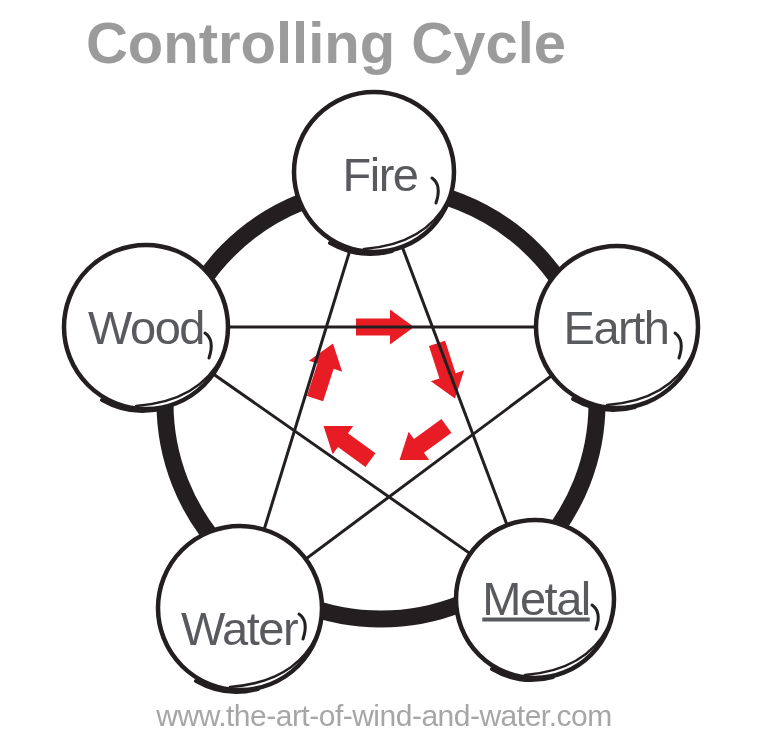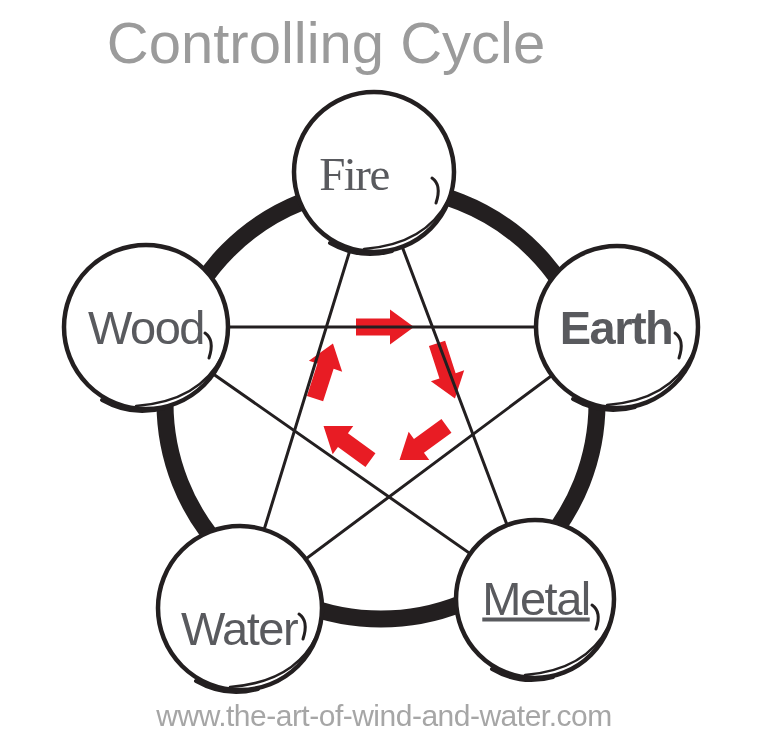--- a/index.html
+++ b/index.html
@@ -9,21 +9,21 @@
     background:#ffffff;
     overflow:hidden;
     font-family:"Liberation Sans", sans-serif;
   }
   .page-title{
     position:absolute;
     left:0;top:12px;width:652px;
     text-align:center;
     font-size:58px;
     line-height:62px;
-    font-weight:400;
+    font-weight:700;
     letter-spacing:0px;
     color:#9b9b9b;
   }
   .diagram-svg{position:absolute;left:0;top:0;}
   .element-label{
     position:absolute;
     transform:translate(-50%,-50%);
     font-size:47px;
     letter-spacing:-1.5px;
     font-weight:400;
@@ -102,21 +102,21 @@
 
       <g transform="translate(535,599)">
         <circle r="79" fill="#ffffff" stroke-width="4.5"></circle>
         <path d="M 73,28 Q 51,71 -10,76" stroke-width="2.5"></path>
         <path d="M 57,6 Q 67,13 61,30" stroke-width="3"></path>
         <path d="M 18,78 Q -14,87 -43,70" stroke-width="4"></path>
       </g>
     </g>
   </svg>
 
-  <div class="element-label" style="left:354px;top:174px;font-family:Liberation Serif, serif;">Fire</div>
-  <div class="element-label" style="left:616px;top:327px;font-weight:bold;">Earth</div>
+  <div class="element-label" style="left:380px;top:174px;">Fire</div>
+  <div class="element-label" style="left:616px;top:327px;">Earth</div>
   <div class="element-label" style="left:536px;top:598px;text-decoration:underline;">Metal</div>
   <div class="element-label" style="left:239px;top:628px;">Water</div>
   <div class="element-label" style="left:146px;top:327px;">Wood</div>
 
   <div class="footer-url">www.the-art-of-wind-and-water.com</div>
 
 </div>
 
 </body></html>

